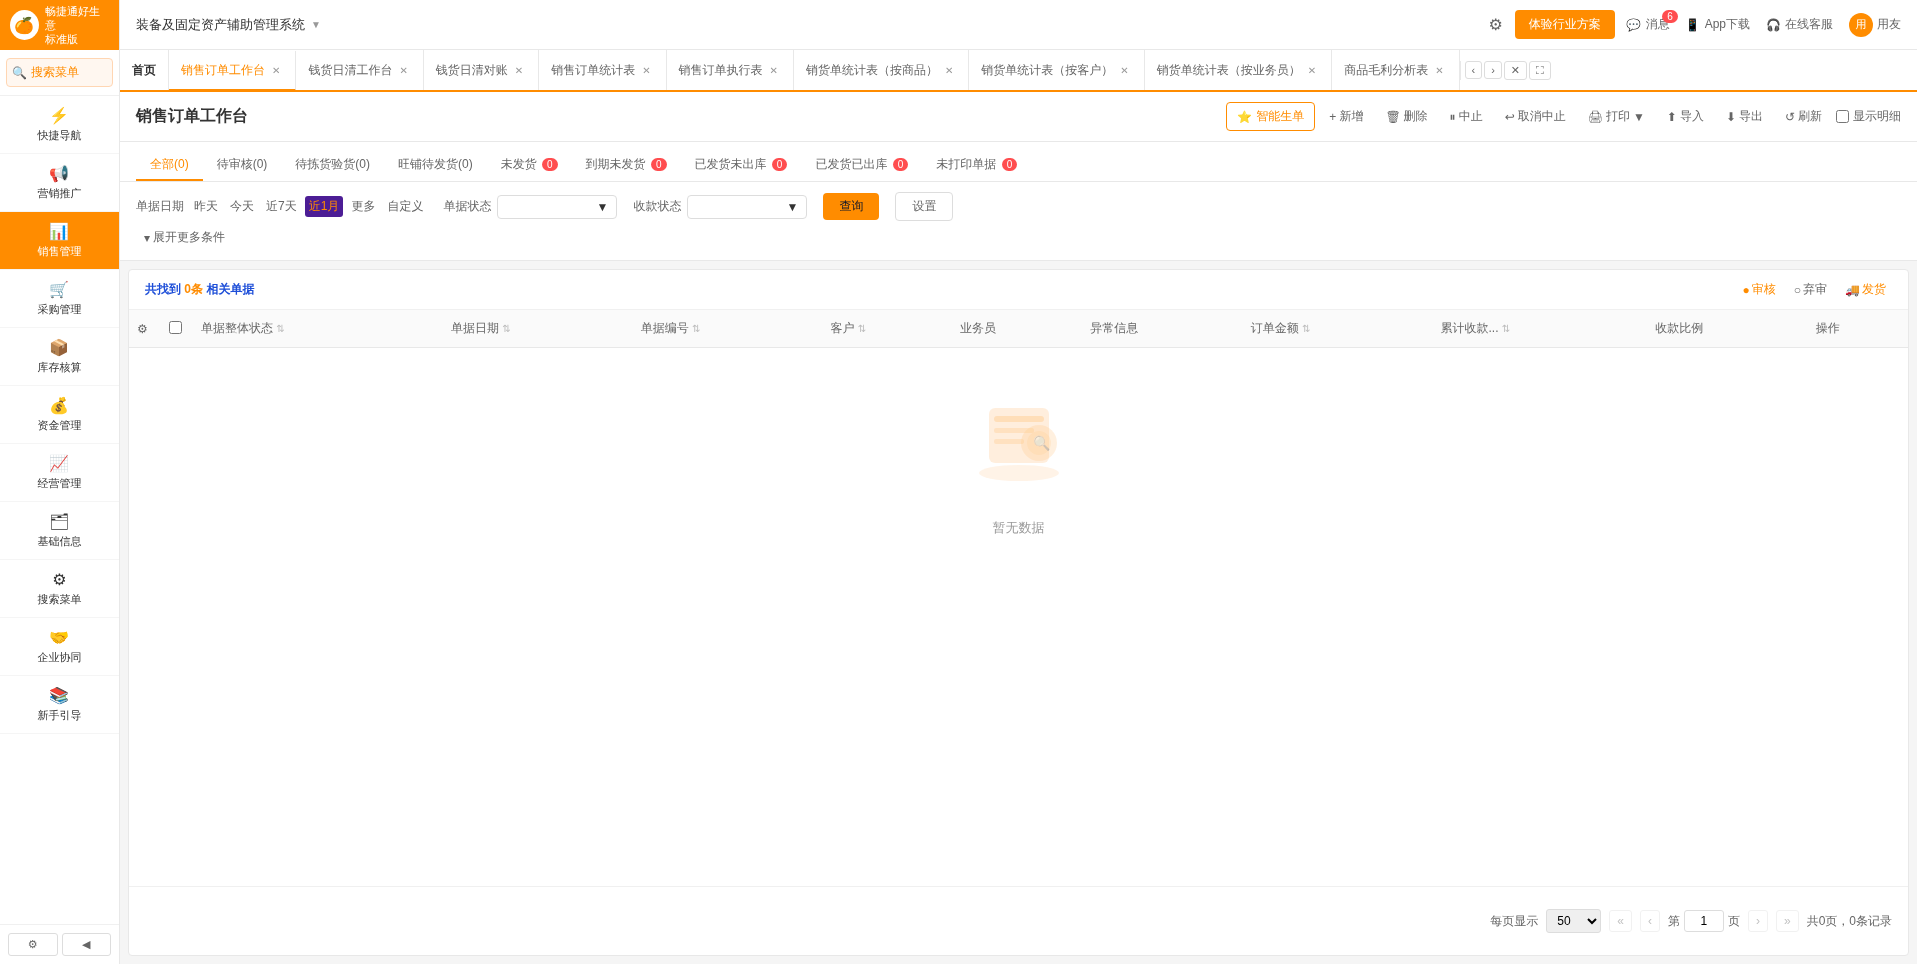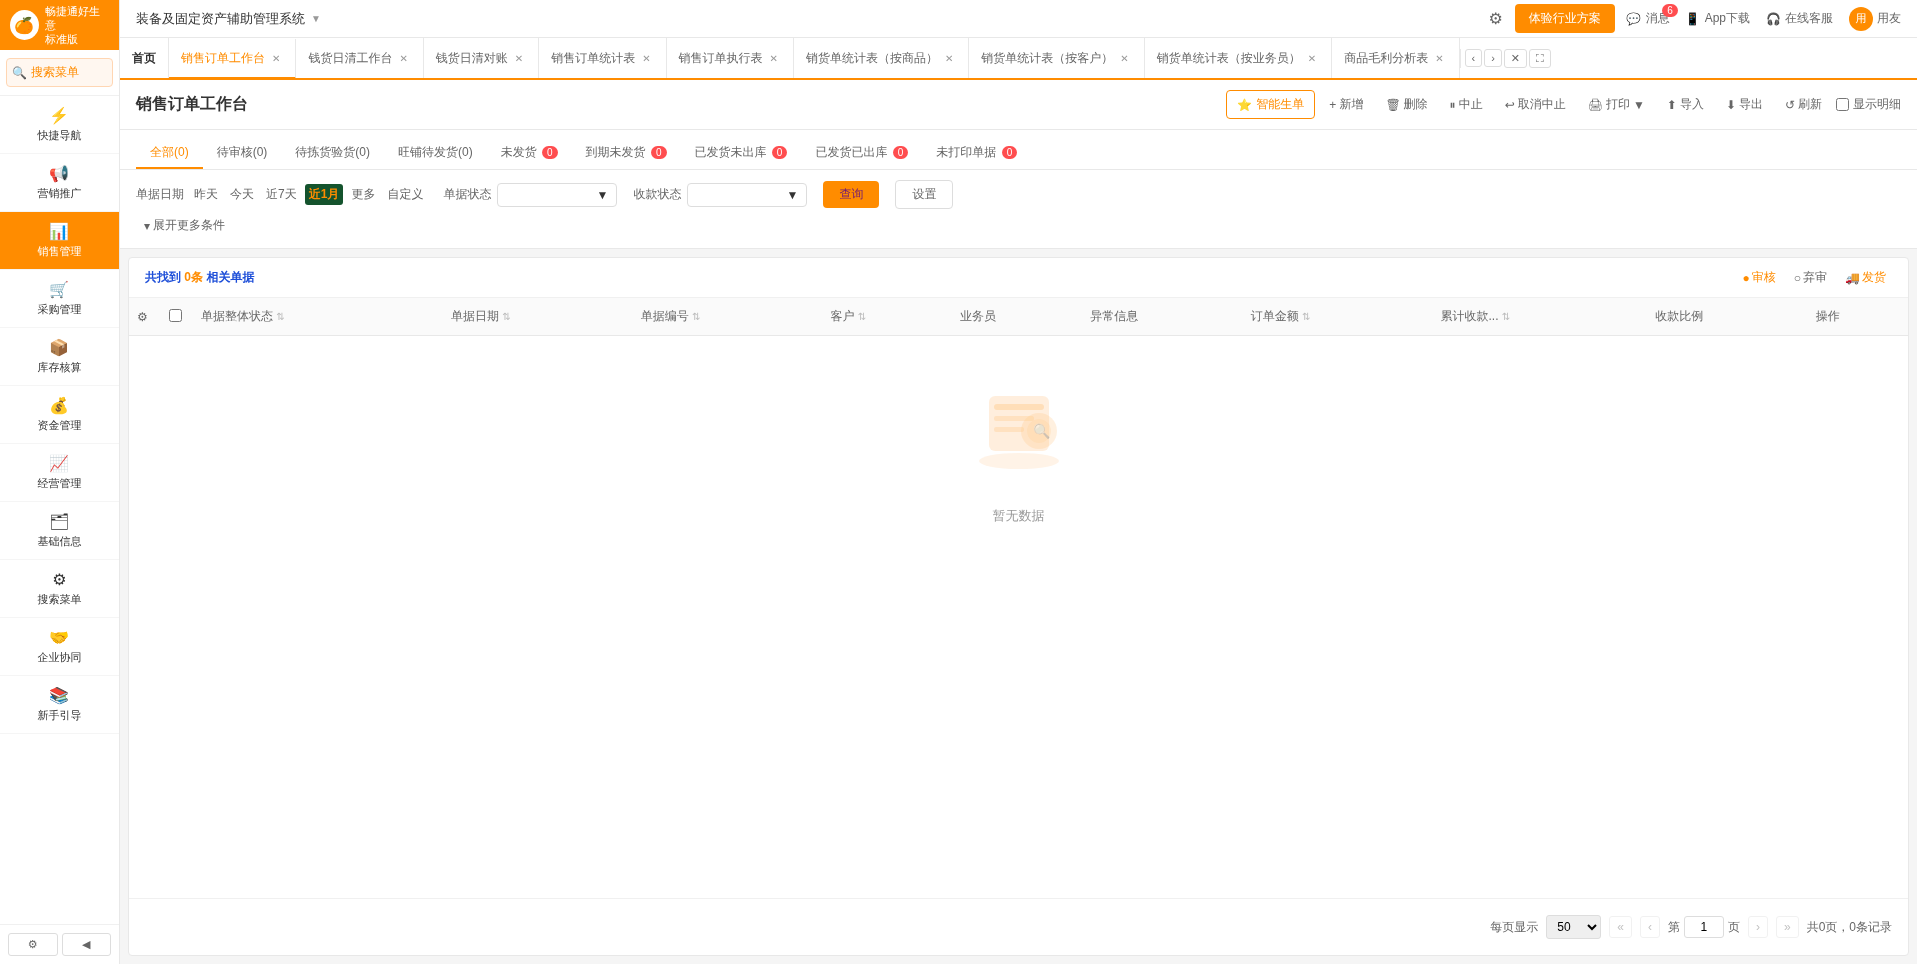--- a/index.html
+++ b/index.html
@@ -18,21 +18,21 @@
     .sidebar-item .icon { font-size: 16px; }
     .sidebar-item .label { font-size: 11px; text-align: center; }
     .sidebar-item.active .label { color: #fff; }
     .sidebar-bottom { padding: 8px; display: flex; gap: 4px; border-top: 1px solid #f0f0f0; }
     .sidebar-bottom-btn { flex: 1; background: none; border: 1px solid #ddd; border-radius: 3px; padding: 4px; cursor: pointer; font-size: 11px; color: #666; }
 
     
     .main { flex: 1; display: flex; flex-direction: column; overflow: hidden; }
 
     
-    .topbar { height: 38px; background: #fff; display: flex; align-items: center; padding: 0 16px; border-bottom: 1px solid #e8e8e8; gap: 12px; }
+    .topbar { height: 50px; background: #fff; display: flex; align-items: center; padding: 0 16px; border-bottom: 1px solid #e8e8e8; gap: 12px; }
     .topbar-title { font-size: 13px; color: #333; flex: 1; display: flex; align-items: center; gap: 6px; }
     .topbar-arrow { color: #999; font-size: 10px; }
     .topbar-settings { font-size: 16px; color: #666; cursor: pointer; }
     .topbar-trial-btn { background: #ff8c00; color: #fff; border: none; border-radius: 4px; padding: 6px 14px; cursor: pointer; font-size: 12px; }
     .topbar-actions { display: flex; align-items: center; gap: 16px; margin-left: auto; }
     .topbar-action { display: flex; align-items: center; gap: 4px; color: #666; font-size: 12px; cursor: pointer; position: relative; }
     .badge { background: #ff4d4f; color: #fff; border-radius: 10px; padding: 1px 5px; font-size: 10px; position: absolute; top: -6px; right: -8px; }
     .avatar { width: 24px; height: 24px; border-radius: 50%; background: #ff8c00; color: #fff; display: flex; align-items: center; justify-content: center; font-size: 11px; }
 
     
@@ -44,38 +44,38 @@
     .tab-nav-btns { display: flex; align-items: center; gap: 2px; padding: 0 4px; border-left: 1px solid #e8e8e8; }
     .tab-nav-btn { background: none; border: 1px solid #ddd; border-radius: 3px; padding: 2px 6px; cursor: pointer; font-size: 11px; color: #666; }
 
     
     .content { flex: 1; overflow: hidden; display: flex; flex-direction: column; background: #f5f5f5; }
     .page-header { background: #fff; padding: 10px 16px; display: flex; align-items: center; justify-content: space-between; border-bottom: 1px solid #e8e8e8; }
     .page-title { font-size: 16px; font-weight: bold; color: #333; }
     .page-actions { display: flex; align-items: center; gap: 6px; }
     .btn-smart { background: #fff; border: 1px solid #ff8c00; color: #ff8c00; border-radius: 4px; padding: 5px 10px; cursor: pointer; font-size: 12px; display: flex; align-items: center; gap: 4px; }
     .btn-action { background: none; border: none; color: #666; cursor: pointer; font-size: 12px; padding: 4px 8px; display: flex; align-items: center; gap: 3px; }
-    .btn-query { background: #ff8c00; color: #701a75; border: none; border-radius: 4px; padding: 5px 16px; cursor: pointer; font-size: 12px; }
+    .btn-query { background: #ff8c00; color: #0f172a; border: none; border-radius: 4px; padding: 5px 16px; cursor: pointer; font-size: 12px; }
     .btn-set { background: #fff; border: 1px solid #ddd; color: #666; border-radius: 4px; padding: 5px 16px; cursor: pointer; font-size: 12px; }
 
     
     .filter-tabs { background: #fff; padding: 8px 16px 0; border-bottom: 1px solid #e8e8e8; }
     .filter-tab-list { display: flex; gap: 0; }
     .filter-tab { padding: 6px 14px; cursor: pointer; font-size: 12px; color: #666; border-bottom: 2px solid transparent; white-space: nowrap; }
     .filter-tab.active { color: #ff8c00; border-bottom: 2px solid #ff8c00; }
     .filter-tab .count-badge { background: #ff4d4f; color: #fff; border-radius: 10px; padding: 1px 5px; font-size: 10px; margin-left: 2px; }
 
     
     .search-bar { background: #fff; padding: 10px 16px; border-bottom: 1px solid #e8e8e8; }
     .search-row { display: flex; align-items: center; gap: 16px; flex-wrap: wrap; }
     .search-field { display: flex; align-items: center; gap: 6px; }
     .search-label { color: #666; white-space: nowrap; font-size: 12px; }
     .search-dates { display: flex; align-items: center; gap: 4px; font-size: 12px; }
     .date-option { cursor: pointer; color: #666; padding: 2px 4px; }
-    .date-option.active { color: #ff8c00; background: #14532d; border-radius: 3px; font-weight: bold; }
+    .date-option.active { color: #ff8c00; background: #4c1d95; border-radius: 3px; }
     .search-select { border: 1px solid #ddd; border-radius: 4px; padding: 4px 8px; font-size: 12px; color: #333; background: #fff; min-width: 120px; cursor: pointer; display: flex; align-items: center; justify-content: space-between; gap: 4px; }
     .expand-btn { display: flex; align-items: center; gap: 3px; color: #666; cursor: pointer; font-size: 12px; margin: 0 auto; padding: 4px 8px; }
 
     
     .table-area { flex: 1; overflow: hidden; display: flex; flex-direction: column; background: #fff; margin: 8px; border-radius: 4px; border: 1px solid #e8e8e8; }
     .table-toolbar { padding: 8px 16px; display: flex; align-items: center; justify-content: space-between; border-bottom: 1px solid #f0f0f0; }
     .table-count { font-size: 12px; color: #333; }
     .table-count span { color: #1d4ed8; font-weight: bold; }
     .table-bulk-actions { display: flex; align-items: center; gap: 6px; }
     .bulk-btn { background: none; border: none; color: #666; cursor: pointer; font-size: 12px; display: flex; align-items: center; gap: 2px; padding: 3px 6px; }
@@ -85,21 +85,21 @@
     th { background: #fafafa; padding: 10px 8px; text-align: left; border-bottom: 1px solid #e8e8e8; color: #666; white-space: nowrap; font-weight: normal; }
     th .sort-icon { color: #bbb; font-size: 10px; cursor: pointer; }
     .col-checkbox { width: 32px; }
     .col-settings { width: 32px; }
 
     
     .empty-state { flex: 1; display: flex; flex-direction: column; align-items: center; justify-content: center; gap: 12px; padding: 40px; }
     .empty-text { color: #999; font-size: 13px; }
 
     
-    .pagination { padding: 16px 16px; display: flex; align-items: center; justify-content: flex-end; gap: 8px; border-top: 1px solid #f0f0f0; }
+    .pagination { padding: 22px 16px; display: flex; align-items: center; justify-content: flex-end; gap: 8px; border-top: 1px solid #f0f0f0; }
     .pagination-label { color: #666; font-size: 12px; }
     .pagination-select { border: 1px solid #ddd; border-radius: 3px; padding: 3px 6px; font-size: 12px; }
     .pagination-btn { background: none; border: 1px solid #ddd; border-radius: 3px; padding: 3px 7px; cursor: pointer; color: #666; font-size: 12px; }
     .pagination-btn:disabled { opacity: 0.4; cursor: not-allowed; }
     .pagination-info { color: #666; font-size: 12px; display: flex; align-items: center; gap: 4px; }
     .page-input { border: 1px solid #ddd; border-radius: 3px; padding: 3px 6px; width: 40px; font-size: 12px; text-align: center; }
 
     
     ::-webkit-scrollbar { width: 6px; height: 6px; }
     ::-webkit-scrollbar-track { background: #f5f5f5; }

